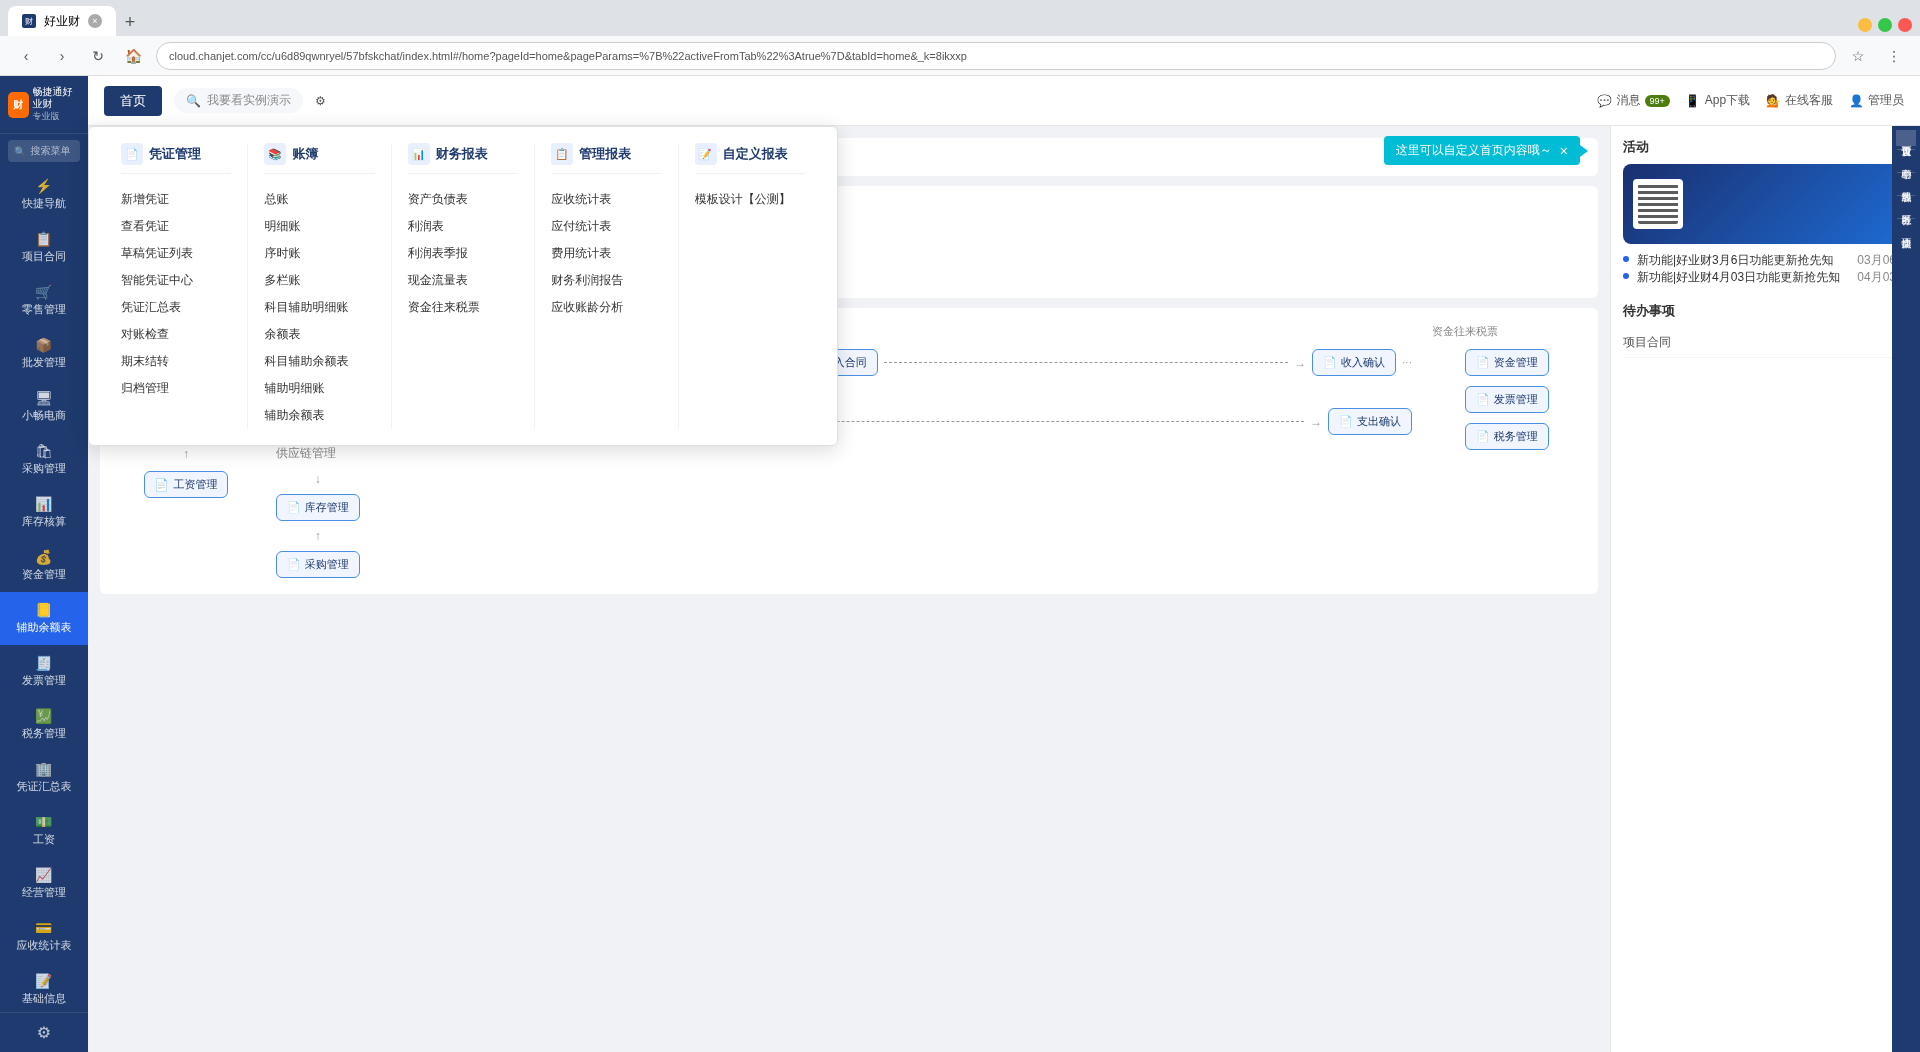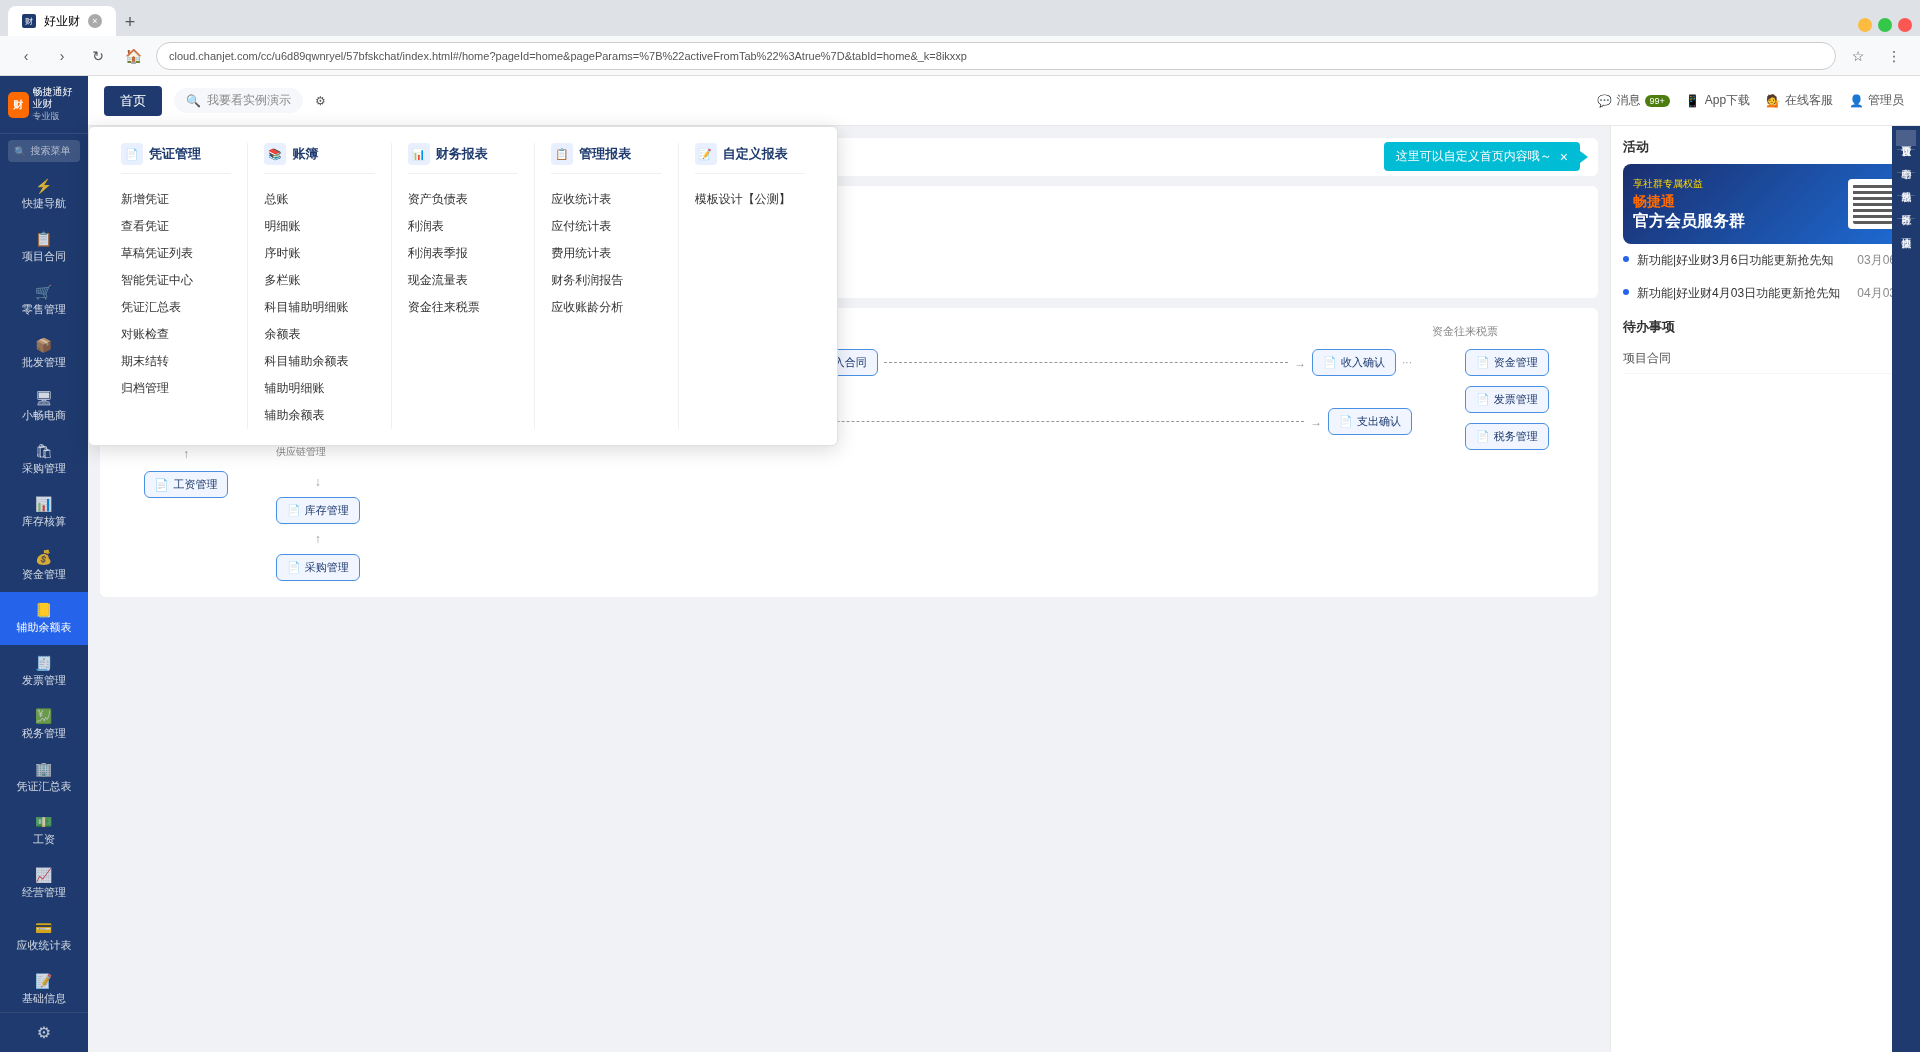--- a/index.html
+++ b/index.html
@@ -302,21 +302,21 @@
                 <span style="color:#999; flex:1; border-top:1px dashed #999; display:block; min-width:20px;"></span>
                 <span style="color:#999;">→</span>
                 <div class="flow-box">
                   <span style="color:#4a90e2;">📄</span>
                   <span>支出确认</span>
                 </div>
               </div>
 
               <div style="display:flex; gap:10px; margin-top:8px;">
                 <div>
-                  <div style="font-size:10px; color:#888; margin-bottom:16px;">供应链管理</div>
+                  <div style="font-size:12px; color:#888; margin-bottom:10px;">供应链管理</div>
                   <div style="display:flex; flex-direction:column; align-items:center; gap:8px;">
                     <div style="color:#999;">↓</div>
                     <div class="flow-box">
                       <span style="color:#4a90e2;">📄</span>
                       <span>库存管理</span>
                     </div>
                     <div style="color:#999;">↑</div>
                     <div class="flow-box">
                       <span style="color:#4a90e2;">📄</span>
                       <span>采购管理</span>
@@ -347,31 +347,26 @@
         </div>
 
       </div>
 
       <div class="content-right" style="width:310px; background:#fff; border-left:1px solid #e8e8e8; overflow-y:auto; padding:12px; flex-shrink:0; position:relative;">
 
         <div class="right-panel-section">
           <div class="right-panel-title">活动</div>
 
           <div style="border-radius:8px; overflow:hidden; background:linear-gradient(135deg,#1a2f6e,#1e6bd4); padding:10px; color:#fff; margin-bottom:8px; position:relative; min-height:80px; display:flex; align-items:center; gap:8px; cursor:pointer;">
-            <div style="flex:1;">
-              <div style="font-size:10px; color:#ffd700; margin-bottom:2px;">享社群专属权益</div>
-              <div style="font-size:14px; font-weight:bold; color:#ff6b00;">畅捷通</div>
-              <div style="font-size:16px; font-weight:bold; color:#fff;">官方会员服务群</div>
-            </div>
             <div style="width:50px; height:50px; background:#fff; border-radius:4px; display:flex; align-items:center; justify-content:center;">
               <div style="width:40px; height:40px; background:repeating-linear-gradient(0deg, #333 0px, #333 3px, #fff 3px, #fff 6px); opacity:0.8; border-radius:2px;"></div>
             </div>
           </div>
 
-          <div style="display:flex; flex-direction:column; gap:16px;">
+          <div style="display:flex; flex-direction:column; gap:0;">
             <div style="display:flex; gap:8px; font-size:12px; align-items:flex-start; cursor:pointer;">
               <span style="width:6px; height:6px; border-radius:50%; background:#2563eb; margin-top:4px; flex-shrink:0; display:inline-block;"></span>
               <span style="flex:1; color:#333;">新功能|好业财3月6日功能更新抢先知</span>
               <span style="color:#888; white-space:nowrap;">03月06日</span>
             </div>
             <div style="display:flex; gap:8px; font-size:12px; align-items:flex-start; cursor:pointer;">
               <span style="width:6px; height:6px; border-radius:50%; background:#2563eb; margin-top:4px; flex-shrink:0; display:inline-block;"></span>
               <span style="flex:1; color:#333;">新功能|好业财4月03日功能更新抢先知</span>
               <span style="color:#888; white-space:nowrap;">04月03日</span>
             </div>
@@ -393,21 +388,21 @@
         <div style="width:18px; height:1px; background:rgba(255,255,255,0.2); margin:2px 0;"></div>
         <div style="writing-mode:vertical-rl; text-orientation:mixed; color:rgba(255,255,255,0.8); font-size:10px; padding:8px 3px; cursor:pointer; text-align:center;">帮助中心</div>
         <div style="width:18px; height:1px; background:rgba(255,255,255,0.2); margin:2px 0;"></div>
         <div style="writing-mode:vertical-rl; text-orientation:mixed; color:rgba(255,255,255,0.8); font-size:10px; padding:8px 3px; cursor:pointer; text-align:center;">客服热线</div>
         <div style="width:18px; height:1px; background:rgba(255,255,255,0.2); margin:2px 0;"></div>
         <div style="writing-mode:vertical-rl; text-orientation:mixed; color:rgba(255,255,255,0.8); font-size:10px; padding:8px 3px; cursor:pointer; text-align:center;">服务社区</div>
         <div style="width:18px; height:1px; background:rgba(255,255,255,0.2); margin:2px 0;"></div>
         <div style="writing-mode:vertical-rl; text-orientation:mixed; color:rgba(255,255,255,0.8); font-size:10px; padding:8px 3px; cursor:pointer; text-align:center;">桌面快捷</div>
       </div>
 
-      <div style="position:absolute; right:340px; top:16px; background:#00bcd4; color:#fff; padding:6px 12px; border-radius:4px; font-size:12px; display:flex; align-items:center; gap:8px; z-index:150;">
+      <div style="position:absolute; right:340px; top:10px; background:#00bcd4; color:#fff; padding:6px 12px; border-radius:4px; font-size:12px; display:flex; align-items:center; gap:8px; z-index:150;">
         <span>这里可以自定义首页内容哦～</span>
         <span style="cursor:pointer; font-size:14px;">×</span>
         <span style="position:absolute; right:-8px; top:50%; transform:translateY(-50%); width:0; height:0; border-top:6px solid transparent; border-bottom:6px solid transparent; border-left:8px solid #00bcd4;"></span>
       </div>
     </div>
   </div>
 
   <div style="position:absolute; top:50px; left:88px; background:#fff; border:1px solid #e0e0e0; border-radius:6px; box-shadow:0 4px 20px rgba(0,0,0,0.15); width:750px; z-index:200; padding:16px;">
     <div style="display:flex; gap:0;">
 

